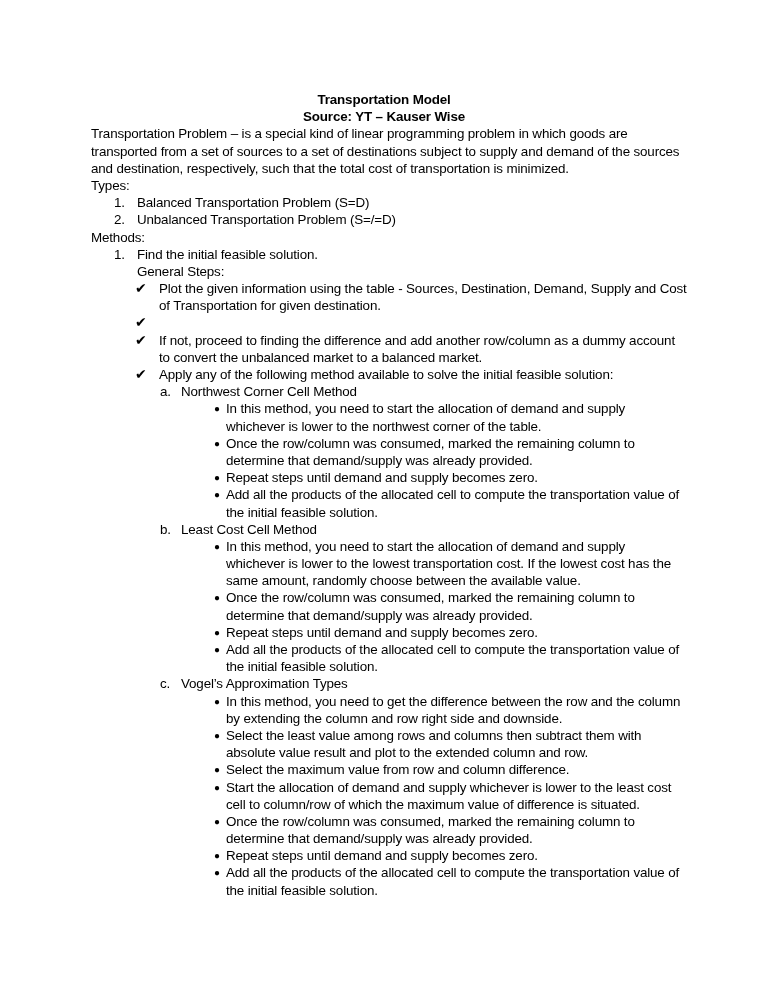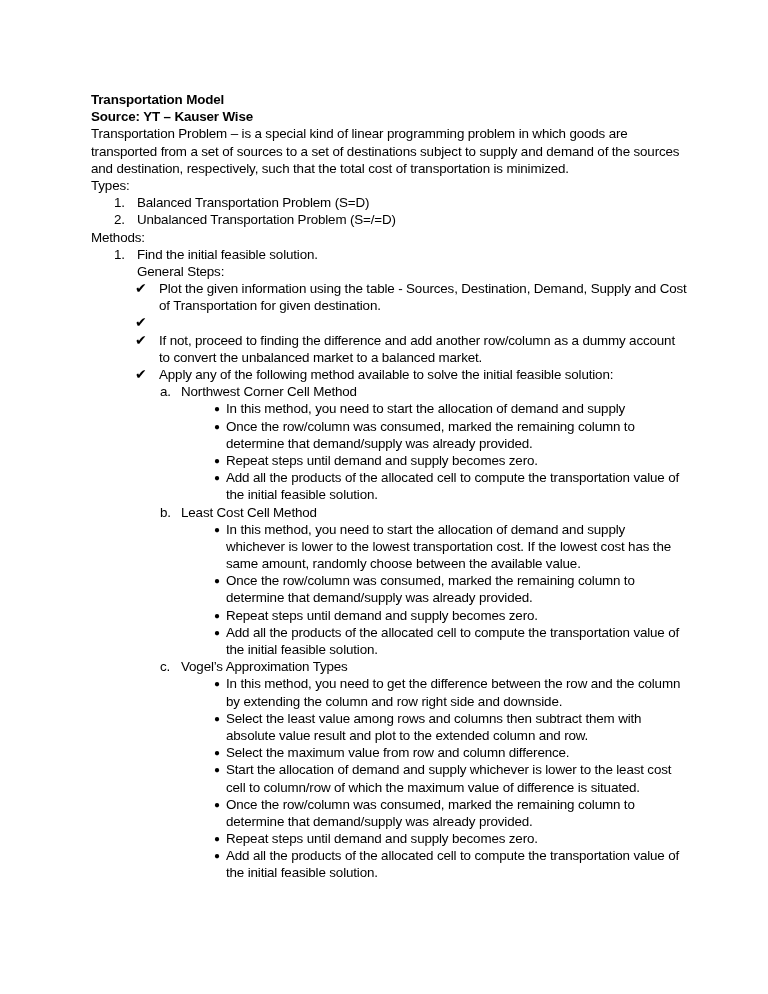--- a/index.html
+++ b/index.html
@@ -5,21 +5,21 @@
   html, body { margin: 0; padding: 0; background: #ffffff; }
   body {
     width: 768px; height: 994px; position: relative; overflow: hidden;
     font-family: "Liberation Sans", "DejaVu Sans", sans-serif;
     color: #000000;
     font-size: 13.4px;
     letter-spacing: -0.15px;
   }
   .page { position: absolute; left: 91px; top: 91px; width: 600px; }
   .line { height: 17.2px; line-height: 17.2px; white-space: nowrap; }
-  .title { text-align: left; font-weight: bold; width: 586px; }
+  .title { text-align: center; font-weight: bold; width: 586px; }
   .ol1 { position: relative; padding-left: 46px; }
   .ol1 .num { position: absolute; left: 23px; }
   .gen { padding-left: 46px; }
   .check { position: relative; padding-left: 68px; }
   .check .mark { position: absolute; left: 44px; font-size: 14px; }
   .checkcont { padding-left: 68px; }
   .alpha { position: relative; padding-left: 90px; }
   .alpha .num { position: absolute; left: 69px; }
   .bullet { position: relative; padding-left: 135px; }
   .bullet .dot { position: absolute; left: 123px; font-size: 10px; top: 0; }
@@ -71,20 +71,21 @@
   <div class="line check">
     <span class="mark">✔</span>
     <span>Apply any of the following method available to solve the initial feasible solution:</span>
   </div>
 
   <div class="line alpha">
     <span class="num">a.</span>
     <span>Northwest Corner Cell Method</span>
   </div>
   <div class="line bullet"><span class="dot">●</span><span>In this method, you need to start the allocation of demand and supply</span></div>
+  <div class="line bulletcont">whichever is lower to the northwest corner of the table.</div>
   <div class="line bullet"><span class="dot">●</span><span>Once the row/column was consumed, marked the remaining column to</span></div>
   <div class="line bulletcont">determine that demand/supply was already provided.</div>
   <div class="line bullet"><span class="dot">●</span><span>Repeat steps until demand and supply becomes zero.</span></div>
   <div class="line bullet"><span class="dot">●</span><span>Add all the products of the allocated cell to compute the transportation value of</span></div>
   <div class="line bulletcont">the initial feasible solution.</div>
 
   <div class="line alpha">
     <span class="num">b.</span>
     <span>Least Cost Cell Method</span>
   </div>

